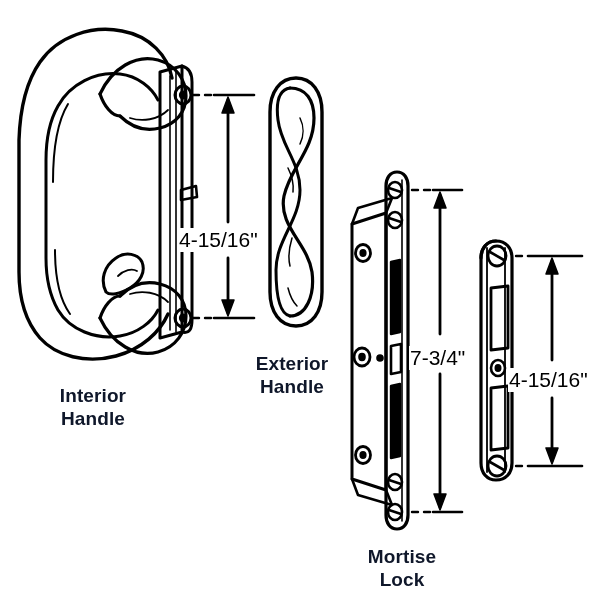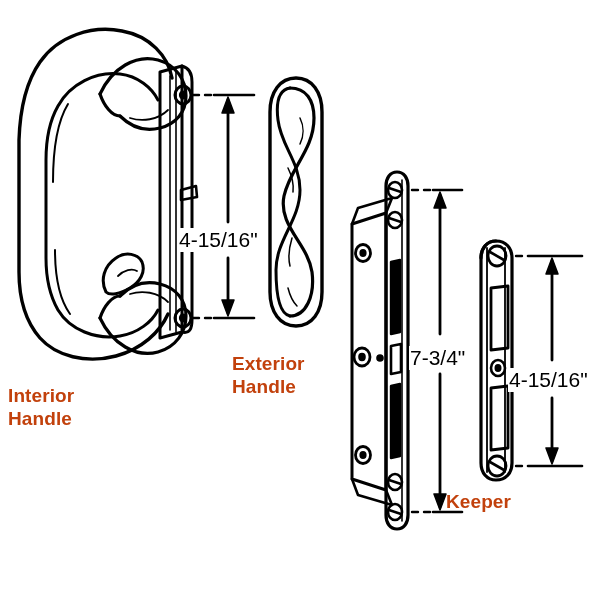--- a/index.html
+++ b/index.html
@@ -21,22 +21,22 @@
     top: 0; left: 0;
     width: 600px;
     height: 600px;
     display: block;
   }
   .part-label {
     position: absolute;
     font-family: "Liberation Sans", sans-serif;
     font-weight: bold;
     font-size: 19px;
-    color: #c2410c;
-    text-align: left;
+    color: #0f172a;
+    text-align: center;
     line-height: 1.22;
     white-space: pre-line;
     letter-spacing: 0.1px;
   }
   .dim-label {
     position: absolute;
     font-family: "Liberation Sans", sans-serif;
     font-weight: normal;
     font-size: 21px;
     color: #000000;
@@ -259,22 +259,23 @@
 
     </g>
   </svg>
 
   <div class="part-label" style="left:8px; top:384px; width:170px;">Interior
 Handle</div>
 
   <div class="part-label" style="left:232px; top:352px; width:120px;">Exterior
 Handle</div>
 
-
-  <div class="part-label" style="left:446px; top:490px; width:120px;">Keeper</div>
+  <div class="part-label" style="left:342px; top:545px; width:120px;">Mortise
+Lock</div>
+
 
   <div class="dim-label" style="left:178px; top:228px;">4-15/16"</div>
 
   <div class="dim-label" style="left:409px; top:346px;">7-3/4"</div>
 
   <div class="dim-label" style="left:508px; top:368px;">4-15/16"</div>
 
 </div>
 
 </body></html>

